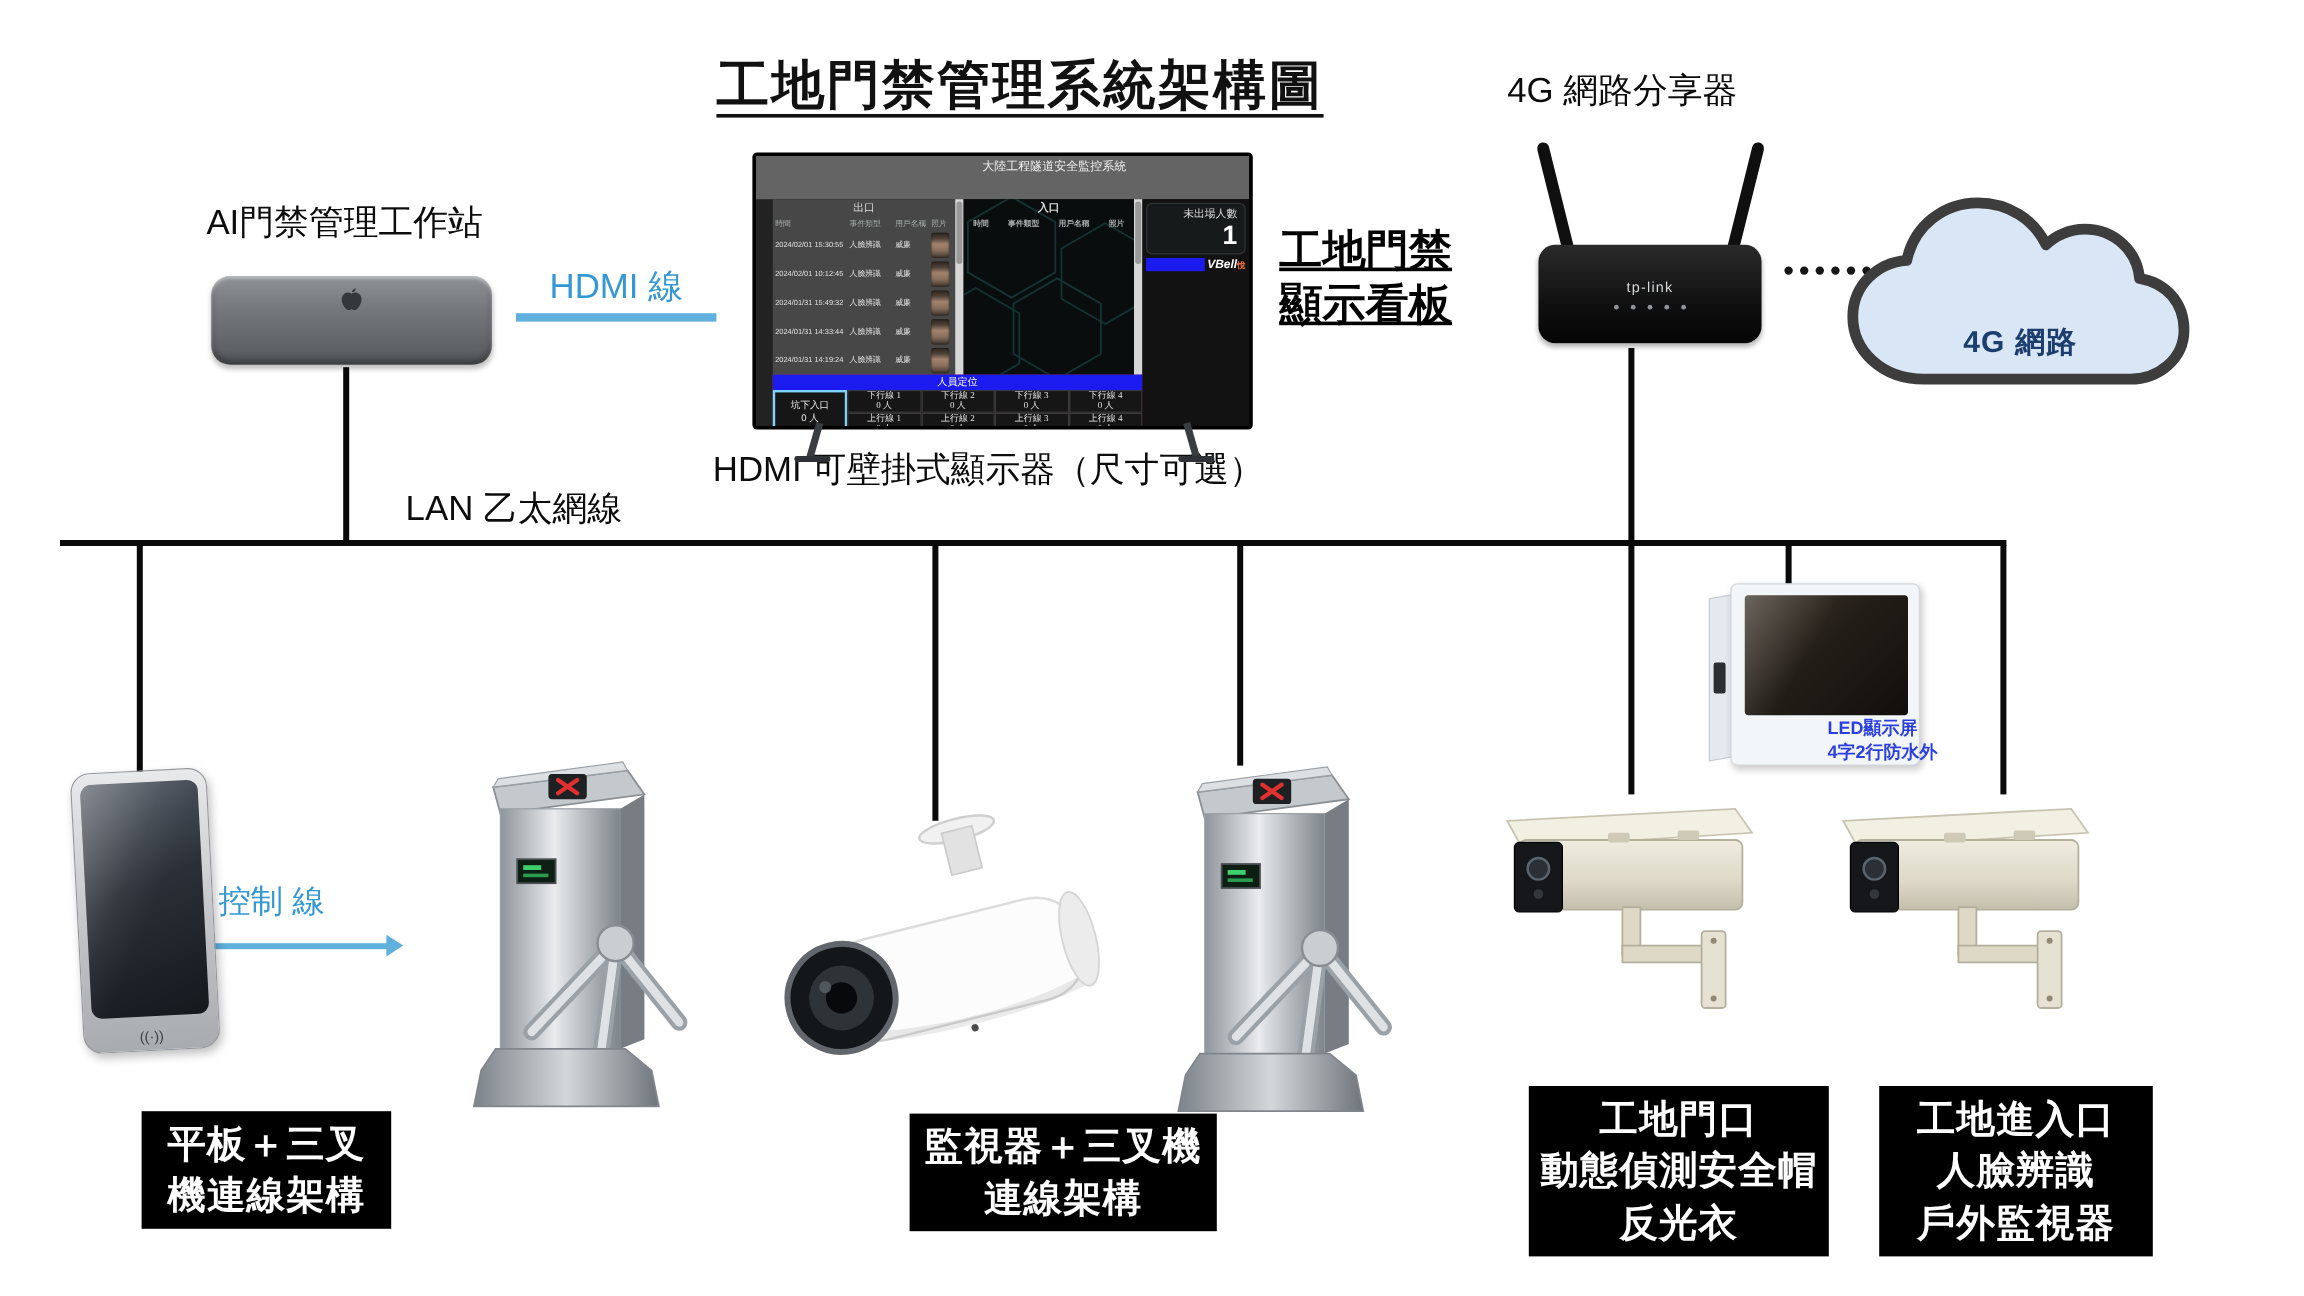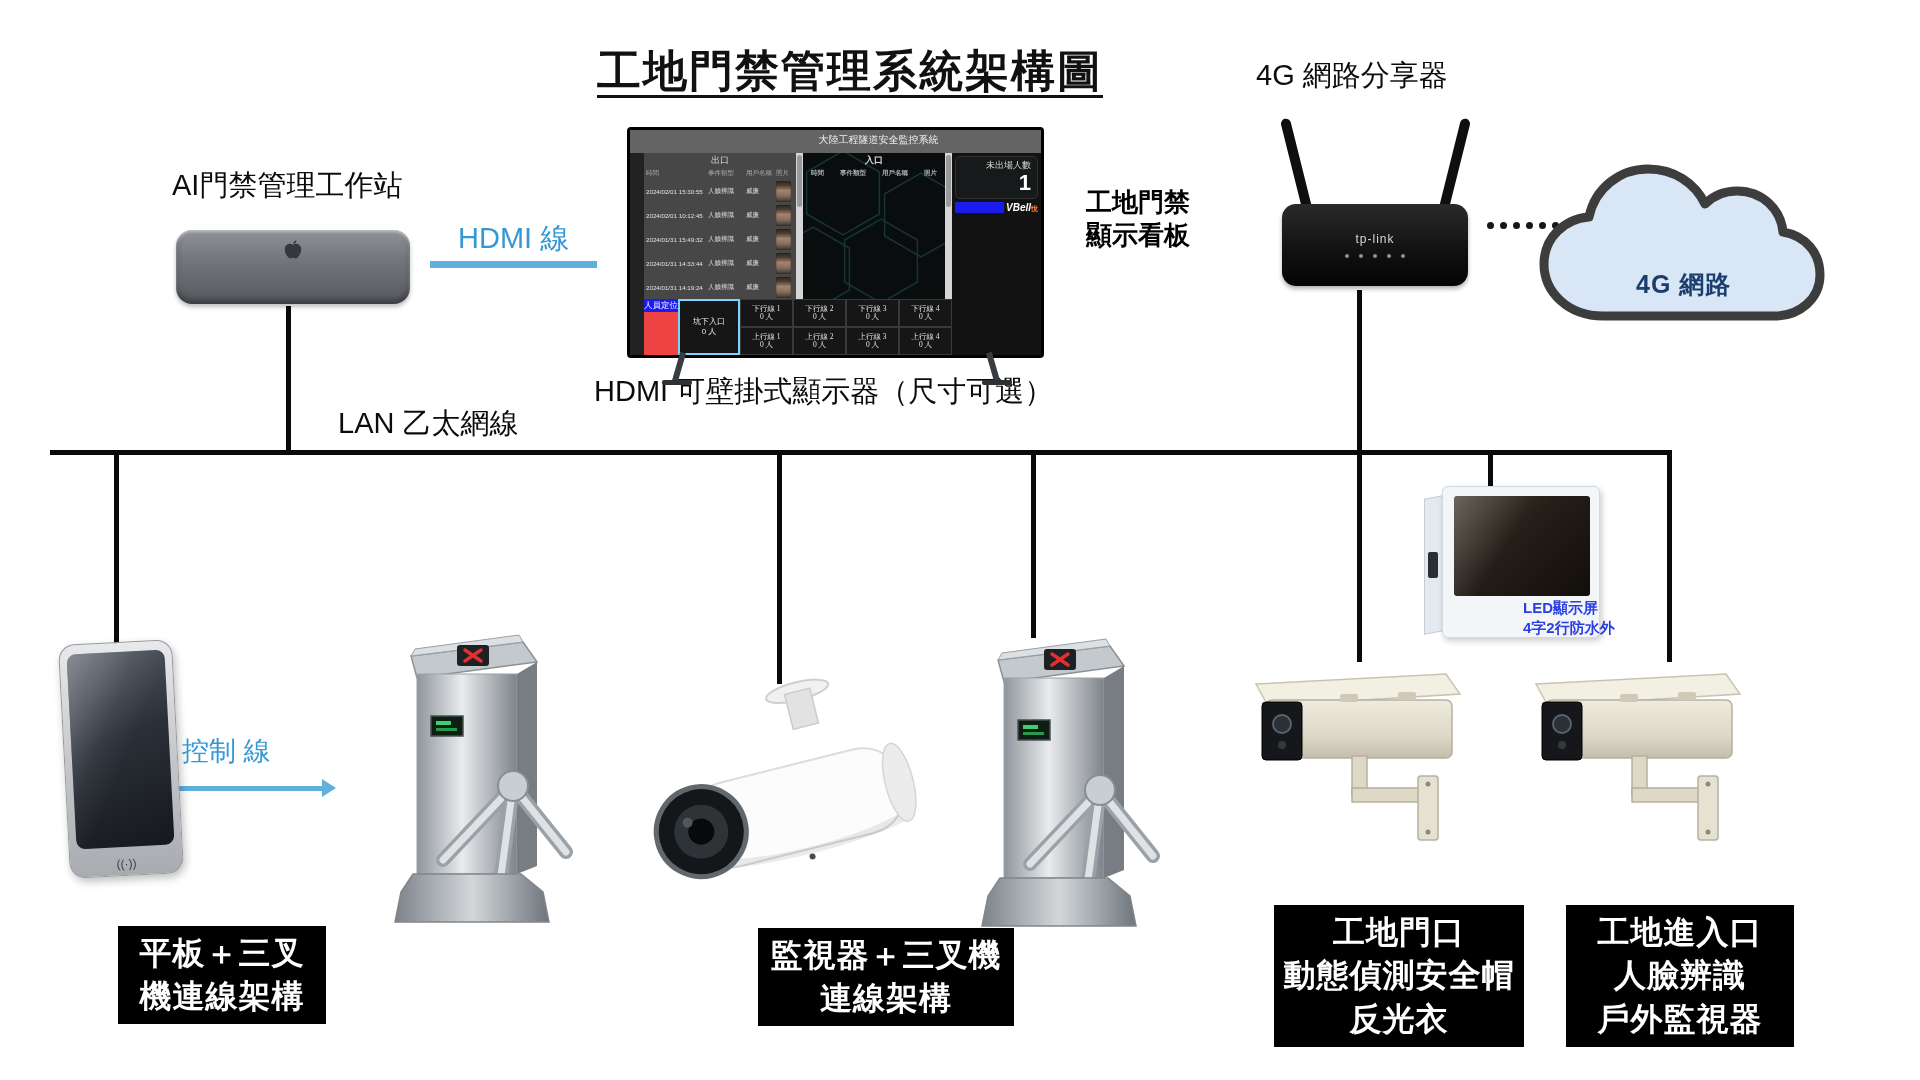--- a/index.html
+++ b/index.html
@@ -10,39 +10,39 @@
   .diagram-title{left:520px;top:42px;width:660px;text-align:center;font-size:44px;font-weight:bold;
     text-decoration:underline;text-decoration-thickness:3px;text-underline-offset:9px;letter-spacing:2px;}
   .lbl{font-size:29px;color:#0c0c0c;}
   .lbl-router{left:1256px;top:56px;}
   .lbl-ws{left:172px;top:166px;}
   .lbl-lan{left:338px;top:404px;}
   .lbl-monitor{left:594px;top:372px;}
   .blue-lbl{color:#3598d4;font-size:29px;}
   .lbl-hdmi{left:458px;top:219px;}
   .lbl-ctrl{left:182px;top:733px;font-size:27px;}
-  .board-lbl{left:1040px;top:186px;width:196px;text-align:center;font-size:26px;font-weight:bold;line-height:1.25;color:#000;}
+  .board-lbl{left:1040px;top:186px;width:196px;text-align:center;font-size:36px;font-weight:bold;line-height:1.25;color:#000;text-decoration:underline;}
   .cloud-lbl{left:1636px;top:268px;font-size:25px;font-weight:bold;color:#1c3e6e;letter-spacing:1px;}
   .led-lbl{left:1523px;top:598px;font-size:15px;font-weight:bold;color:#2b3fe0;line-height:1.35;z-index:6;}
   
   .hline,.vline{position:absolute;background:#0a0a0a;}
   .blue-bar{left:430px;top:261px;width:167px;height:7px;background:#5fb0dd;}
   .ctrl-line{left:176px;top:786px;width:148px;height:5px;background:#5fb0dd;}
   .ctrl-arrow{left:322px;top:779px;width:0;height:0;border-top:9px solid transparent;border-bottom:9px solid transparent;border-left:14px solid #5fb0dd;}
   .dots{left:1487px;top:222px;display:flex;gap:6px;}
   .dots i{width:7px;height:7px;border-radius:50%;background:#161616;display:block;}
   
   .macmini{left:176px;top:230px;width:234px;height:74px;border-radius:16px;
     background:linear-gradient(180deg,#8e9196 0%,#73767b 40%,#55585d 100%);
     box-shadow:inset 0 2px 3px rgba(255,255,255,.45),inset 0 -4px 6px rgba(0,0,0,.35),0 3px 4px rgba(0,0,0,.25);}
   .macmini svg{position:absolute;left:50%;top:8px;transform:translateX(-50%);}
   
   .tv{left:627px;top:127px;width:417px;height:231px;background:#000;border-radius:4px;padding:3px;box-sizing:border-box;}
   .screen{width:100%;height:100%;background:#222;display:flex;flex-direction:column;overflow:hidden;}
-  .scr-header{height:23px;background:#646464;color:#efefef;font-size:10px;line-height:20px;text-align:center;padding-left:86px;box-sizing:border-box;white-space:nowrap;}
+  .scr-header{height:36px;background:#646464;color:#efefef;font-size:10px;line-height:20px;text-align:center;padding-left:86px;box-sizing:border-box;white-space:nowrap;}
   .scr-body{flex:1;display:flex;min-height:0;}
   .left-group{width:308px;display:flex;flex-direction:column;padding-left:14px;}
   .panels{height:147px;display:flex;}
   .panel{position:relative;overflow:hidden;box-sizing:border-box;}
   .exit-panel{width:152px;background:#474747;}
   .entry-panel{width:142px;background:#0a0d0d;font-weight:bold;}
   .scrollbar{width:7px;background:#d6d6d6;position:relative;}
   .scrollbar b{position:absolute;left:1px;top:2px;width:5px;height:52px;background:#9a9a9a;border-radius:3px;}
   .ptitle{height:14px;line-height:14px;text-align:center;color:#ddd;font-size:9px;position:relative;}
   .pcols{height:12px;display:flex;align-items:center;color:#a9adad;font-size:6.5px;position:relative;}
@@ -53,21 +53,21 @@
   .entry-panel .pcols{justify-content:space-around;}
   .srow{display:flex;align-items:center;height:24px;color:#e2e2e2;position:relative;}
   .srow .st{width:62px;font-size:6.2px;padding-left:2px;white-space:nowrap;overflow:hidden;}
   .srow .sy{width:38px;font-size:6.5px;}
   .srow .sn{width:30px;font-size:6.5px;}
   .face{width:15px;height:21px;border-radius:2px;
     background:linear-gradient(180deg,#2e2620 0%,#4e4036 22%,#a3836d 45%,#8a6f5c 70%,#3c342c 100%);
     box-shadow:inset 0 0 2px rgba(0,0,0,.6);}
   .hexes{position:absolute;inset:0;}
   
-  .locate{height:71px;display:flex;background:#ef4444;}
+  .locate{height:71px;display:flex;flex-direction:column;background:#ef4444;}
   .bluebar{height:13px;background:#1b1bf0;color:#fff;font-size:8.5px;line-height:13px;text-align:center;}
   .locate-row{flex:1;display:flex;}
   .corner{width:62px;background:#161616;border:2px solid #7dd3fc;box-sizing:border-box;display:flex;flex-direction:column;align-items:center;justify-content:center;color:#e8e8e8;font-size:8px;line-height:1.3;}
   .locate-grid{flex:1;display:grid;grid-template-columns:repeat(4,1fr);grid-template-rows:1fr 1fr;font-family:Liberation Serif, serif;}
   .lcell{background:#161616;border:1px solid #3a3a3a;display:flex;flex-direction:column;align-items:center;justify-content:center;color:#e3e3e3;line-height:1.1;}
   .lcell .ll{font-size:7.5px;}
   .lcell .lv{font-size:7.5px;}
   
   .rightcol{width:103px;background:#121212;display:flex;flex-direction:column;padding:3px;box-sizing:border-box;position:relative;}
   .stats{border:1px solid #2e3434;border-radius:5px;background:rgba(28,32,32,.55);padding:2px 6px 4px;text-align:right;color:#fff;}

